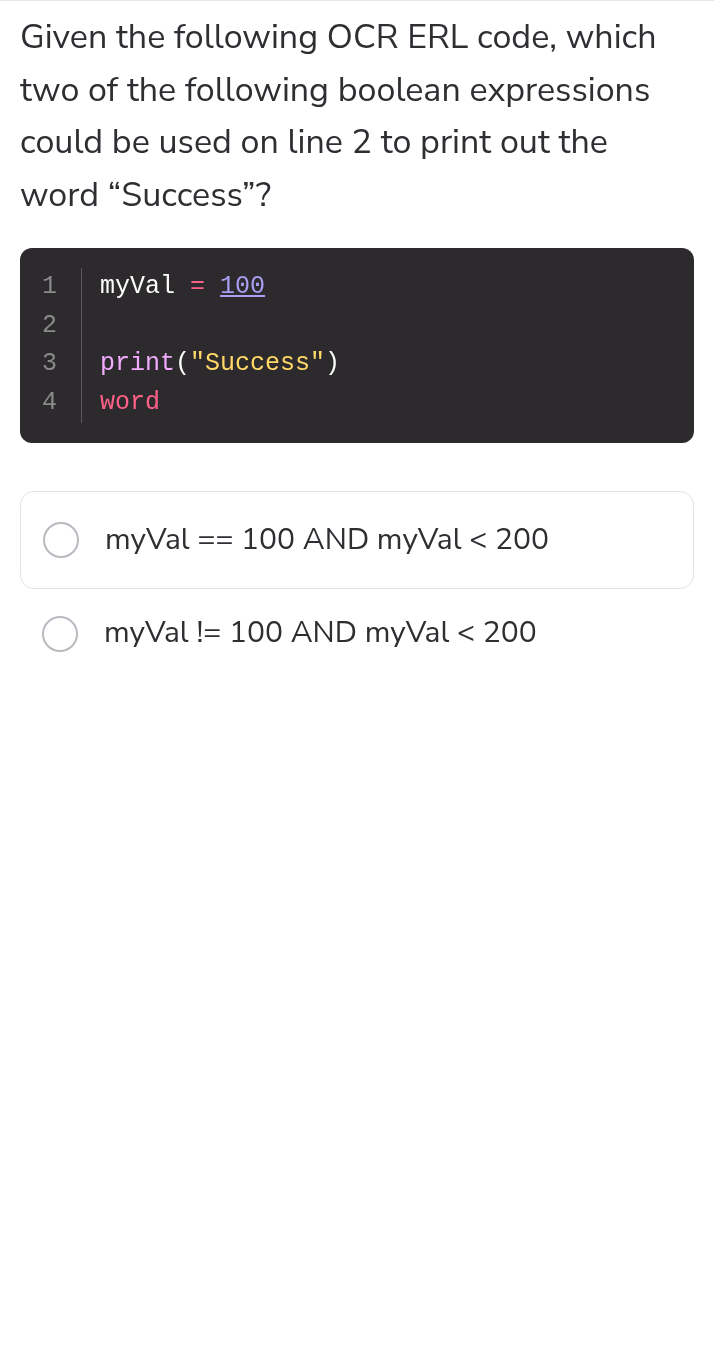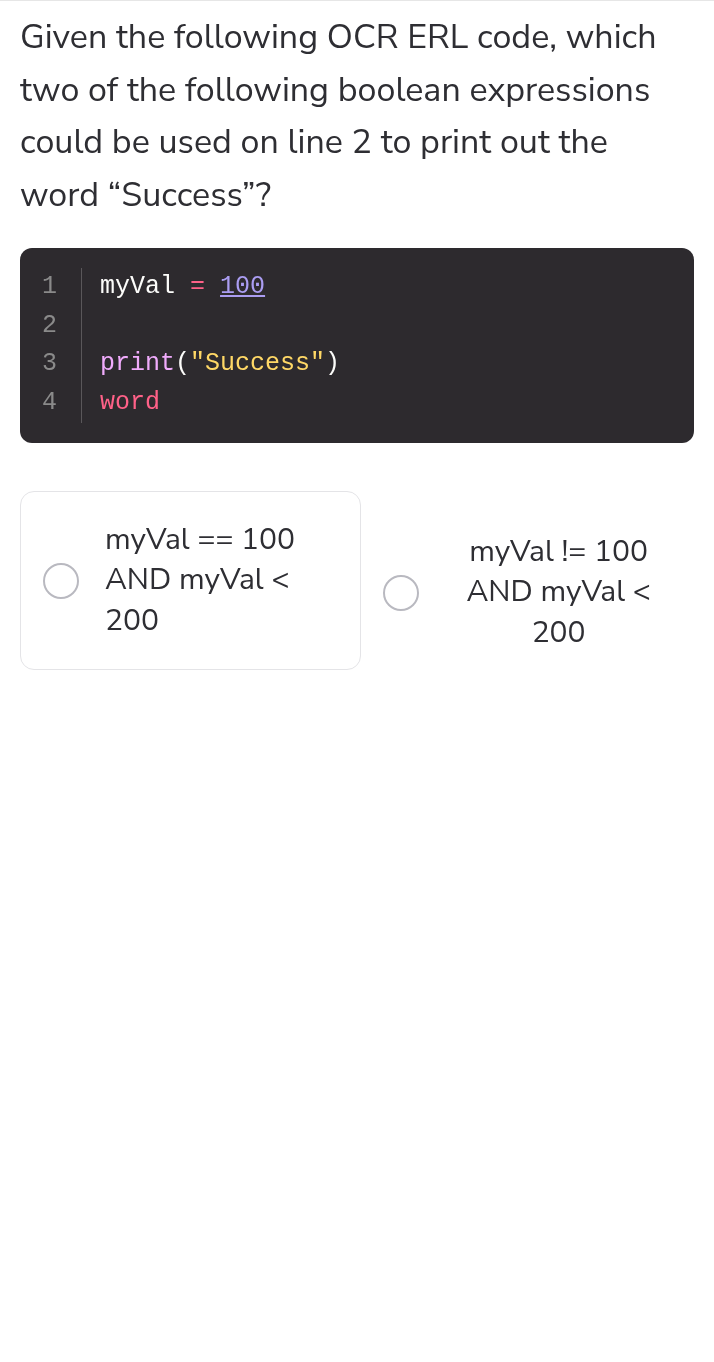--- a/index.html
+++ b/index.html
@@ -39,21 +39,21 @@
     flex-shrink: 0;
     border-right: 1px solid #5a575a;
     margin-right: 18px;
     text-align: left;
   }
   .kw { color: #ff6188; }
   .num { color: #ab9df2; text-decoration: underline; }
   .fn { color: #f0abfc; }
   .str { color: #ffd866; }
   .plain { color: #fcfcfa; }
-  .options { display: flex; flex-direction: row; }
+  .options { display: flex; flex-direction: column; }
   .option {
     border: 1px solid #e4e4e7;
     border-radius: 14px;
     padding: 28px 22px 28px 22px;
     display: flex;
     align-items: center;
     gap: 26px;
     cursor: pointer;
   }
   .radio {

